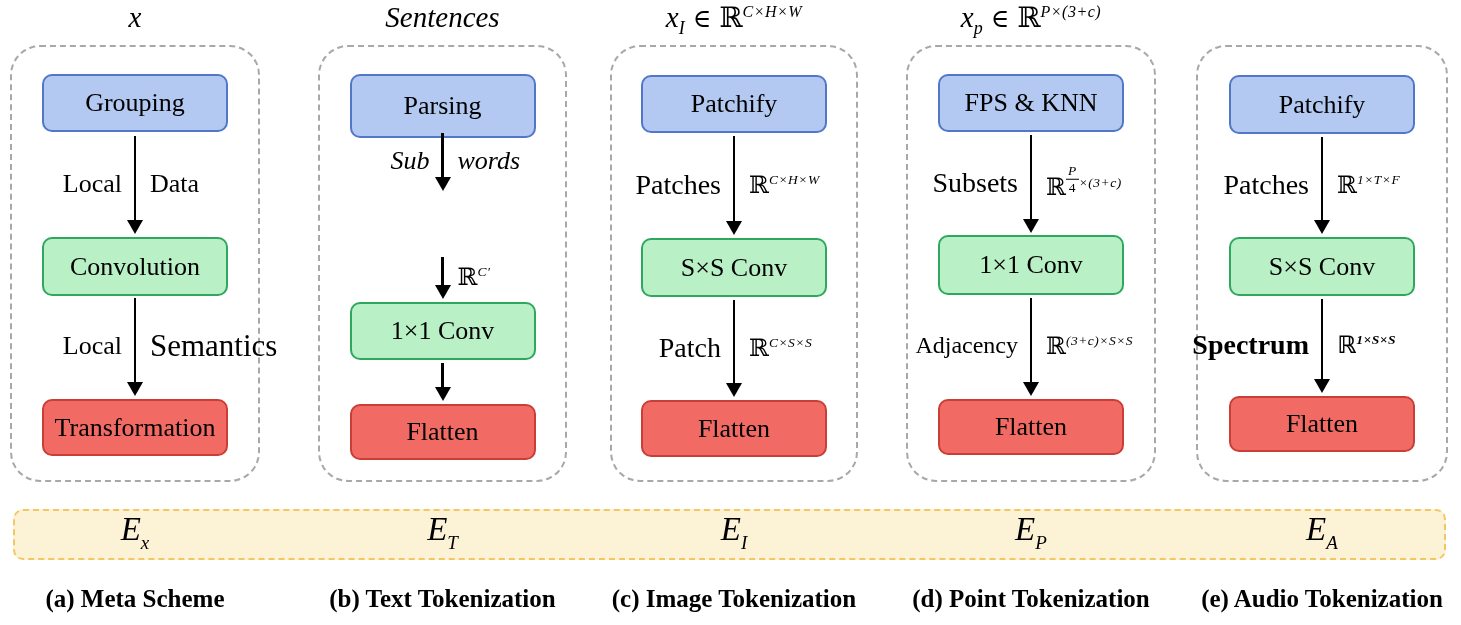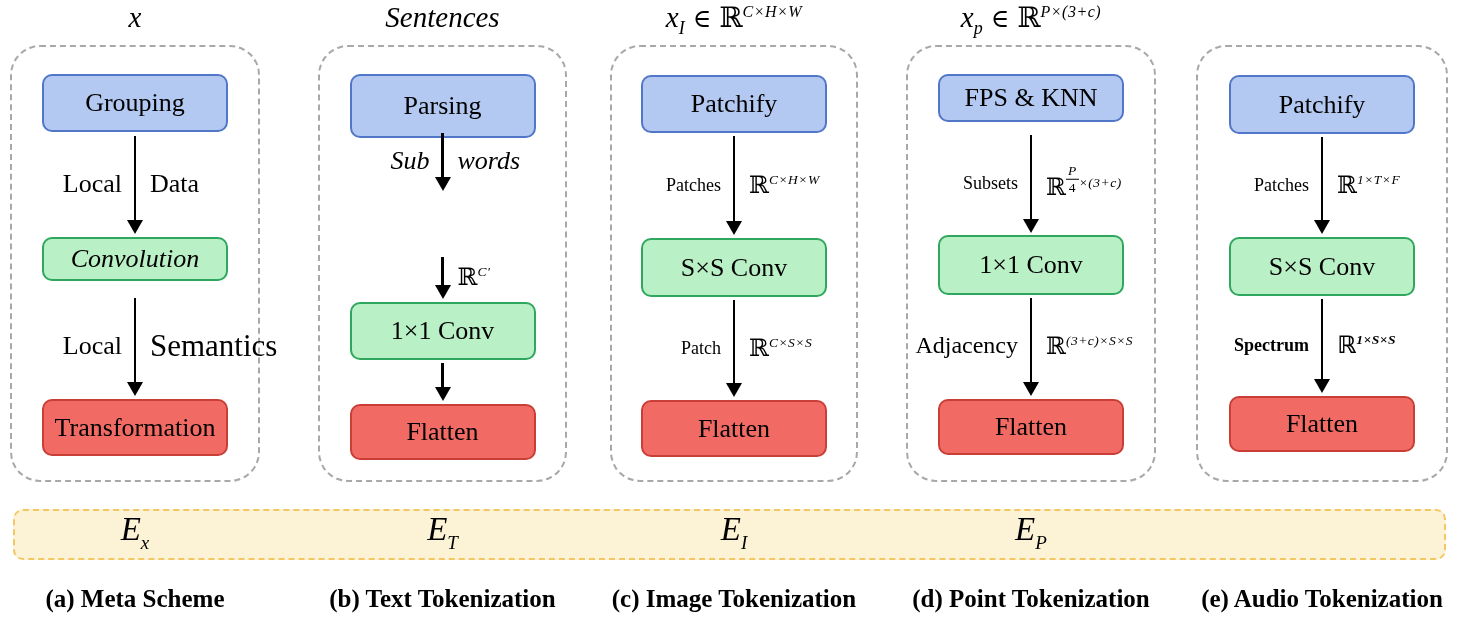--- a/index.html
+++ b/index.html
@@ -37,21 +37,21 @@
   .box.red{background:#f16b64;border-color:#c93f38;}
 
   
   .arrow{position:absolute;left:0;right:0;}
   .stem{position:absolute;left:50%;margin-left:-1.25px;top:0;bottom:11px;
         width:2.5px;background:#000;}
   .head{position:absolute;left:50%;margin-left:-8px;bottom:0;width:0;height:0;
         border-left:8px solid transparent;border-right:8px solid transparent;
         border-top:14px solid #000;}
   .lblL{position:absolute;right:50%;margin-right:13px;top:50%;transform:translateY(-54%);
-        font-size:18px;white-space:nowrap;}
+        font-size:28px;white-space:nowrap;}
   .lblR{position:absolute;left:50%;margin-left:15px;top:50%;transform:translateY(-54%);
         font-size:31px;white-space:nowrap;}
   .big{font-size:26px;}
 
   .mlab{font-size:22px;white-space:nowrap;}
   .mlab .bb{font-size:24px;}
   .mlab .sup{font-size:13.5px;vertical-align:9px;}
   .frac{display:inline-block;text-align:center;vertical-align:-5px;line-height:1;
         font-size:13.5px;}
   .frac .fn{display:block;font-style:italic;border-bottom:1.2px solid #000;padding:0 2px 1px;}
@@ -81,21 +81,21 @@
     <div class="container">
       <div class="box blue" style="top:27px;height:58px;">
         <span>Grouping</span>
       </div>
       <div class="arrow" style="top:89px;height:98px;">
         <div class="stem"></div>
         <div class="head"></div>
         <span class="lblL big">Local</span>
         <span class="lblR big">Data</span>
       </div>
-      <div class="box green" style="top:190px;height:44px;font-style:italic;">
+      <div class="box green" style="top:190px;height:59px;">
         <span>Convolution</span>
       </div>
       <div class="arrow" style="top:251px;height:98px;">
         <div class="stem"></div>
         <div class="head"></div>
         <span class="lblL big">Local</span>
         <span class="lblR">Semantics</span>
       </div>
       <div class="box red" style="top:352px;height:57px;">
         <span>Transformation</span>
@@ -174,21 +174,21 @@
       <span>E</span><span class="sub">I</span>
     </div>
     <div class="caption">(c) Image Tokenization</div>
   </div>
 
   <div class="col" id="col3">
     <div class="col-title">
       <span class="it">x</span><span class="sub">p</span><span class="tin">∈</span><span class="bb">ℝ</span><span class="sup">P×(3+c)</span>
     </div>
     <div class="container">
-      <div class="box blue" style="top:27px;height:48px;">
+      <div class="box blue" style="top:27px;height:58px;">
         <span>FPS &amp; KNN</span>
       </div>
       <div class="arrow" style="top:88px;height:98px;">
         <div class="stem"></div>
         <div class="head"></div>
         <span class="lblL">Subsets</span>
         <span class="lblR mlab"><span class="bb">ℝ</span><span class="sup"><span class="frac"><span class="fn">P</span><span class="fd">4</span></span><span>×(3+c)</span></span></span>
       </div>
       <div class="box green" style="top:188px;height:60px;">
         <span>1×1 Conv</span>
@@ -226,16 +226,19 @@
       <div class="arrow" style="top:252px;height:94px;font-weight:bold;">
         <div class="stem"></div>
         <div class="head"></div>
         <span class="lblL">Spectrum</span>
         <span class="lblR mlab"><span class="bb">ℝ</span><span class="sup">1×S×S</span></span>
       </div>
       <div class="box red" style="top:349px;height:56px;">
         <span>Flatten</span>
       </div>
     </div>
+    <div class="e-label">
+      <span>E</span><span class="sub">A</span>
+    </div>
     <div class="caption">(e) Audio Tokenization</div>
   </div>
 
 </div>
 
 </body></html>

